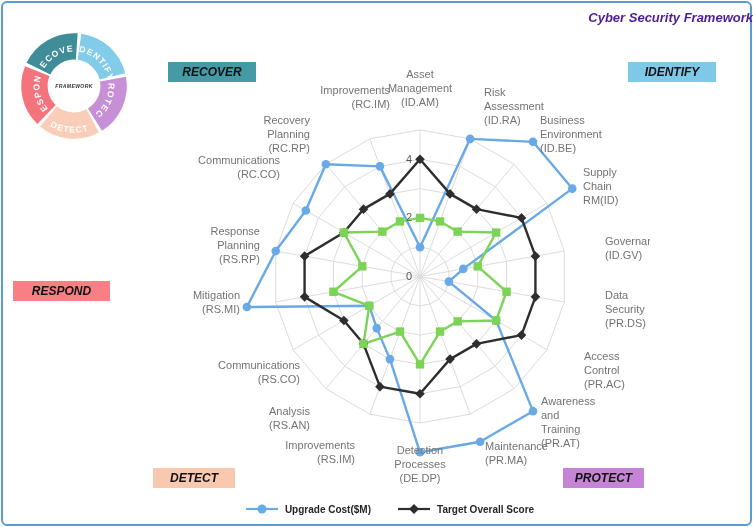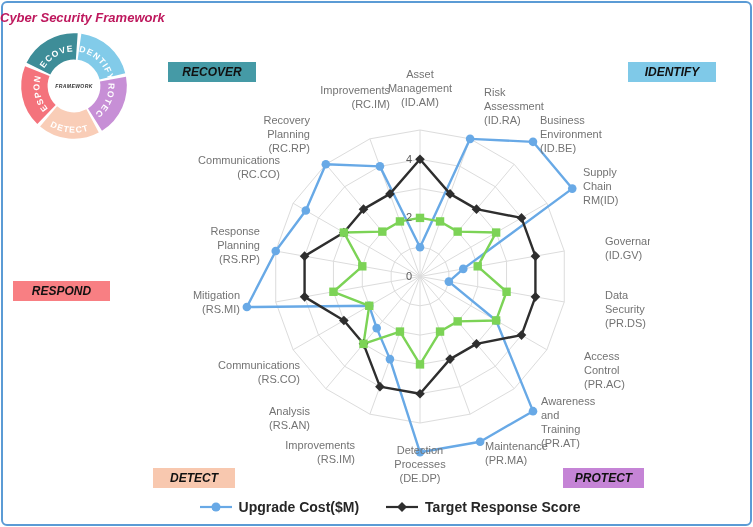--- a/index.html
+++ b/index.html
@@ -1,31 +1,31 @@
 <!DOCTYPE html>
 <html><head>
 <meta charset="utf-8">
 <style>
   html,body{margin:0;padding:0;background:#fff;}
   body{width:753px;height:527px;position:relative;font-family:"Liberation Sans",sans-serif;overflow:hidden;}
   .frame{position:absolute;inset:1px;border:2px solid #5B9BD5;border-radius:6px;background:#fff;}
-  .title{position:absolute;top:10px;left:0;width:753px;text-align:left;
-         font-size:13px;font-weight:bold;font-style:italic;color:#be185d;}
+  .title{position:absolute;top:10px;left:0;width:753px;text-align:right;
+         font-size:13px;font-weight:bold;font-style:italic;color:#4c1d95;}
   .logo{position:absolute;left:8px;top:20px;width:132px;height:132px;}
   .flabel{position:absolute;height:20px;display:flex;align-items:center;justify-content:center;
           font-size:12px;font-weight:700;font-style:italic;color:#111;}
   .fl-recover{left:168px;top:62px;width:88px;}
   .fl-identify{left:628px;top:62px;width:88px;}
   .fl-respond{left:13px;top:281px;width:97px;}
   .fl-detect{left:153px;top:468px;width:82px;}
   .fl-protect{left:563px;top:468px;width:81px;}
   .chart{position:absolute;left:150px;top:60px;width:500px;height:440px;}
   .legend{position:absolute;left:0;bottom:12px;width:753px;display:flex;justify-content:center;
           gap:26px;align-items:center;transform:translateX(13px);}
-  .legend-item{display:flex;align-items:center;gap:6px;font-size:14px;font-weight:700;color:#262626;}
+  .legend-item{display:flex;align-items:center;gap:6px;font-size:10px;font-weight:700;color:#262626;}
   .cat-label{fill:#737373;font-size:11px;}
   .tick-label{fill:#595959;font-size:11px;}
 </style>
 </head>
 <body>
 
 <div class="frame"></div>
 
 <div class="title">Cyber Security Framework</div>
 
@@ -176,15 +176,15 @@
         <line x1="1" y1="6" x2="33" y2="6" stroke="#68A9E6" stroke-width="2.2"></line>
         <circle cx="17" cy="6" r="4.5" fill="#68A9E6"></circle>
       </svg>
     <span>Upgrade Cost($M)</span>
   </div>
   <div class="legend-item">
     <svg width="34" height="12" id="lm1">
         <line x1="1" y1="6" x2="33" y2="6" stroke="#2E2E2E" stroke-width="2.2"></line>
         <path d="M17,1 L22,6 L17,11 L12,6 Z" fill="#2E2E2E"></path>
       </svg>
-    <span>Target Response Score</span>
+    <span>Target Overall Score</span>
   </div>
 </div>
 
 </body></html>

